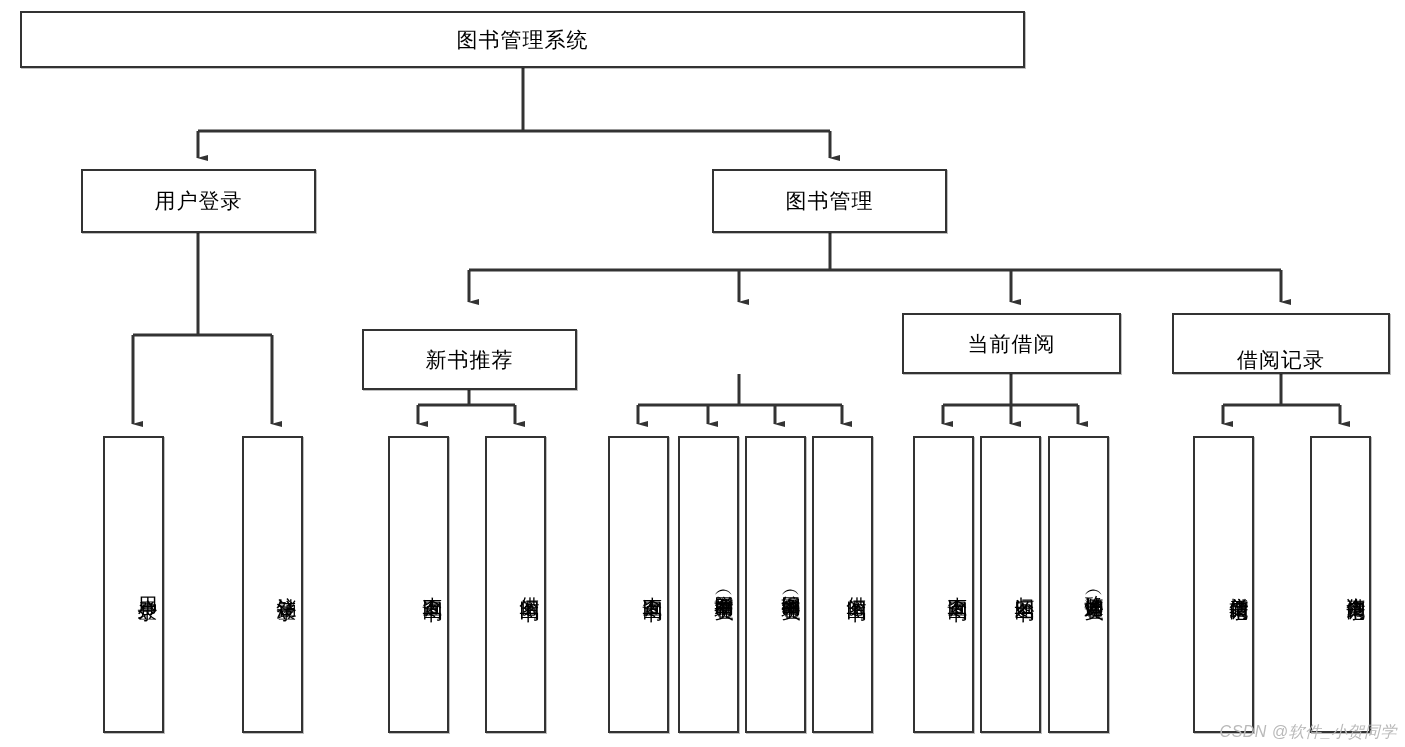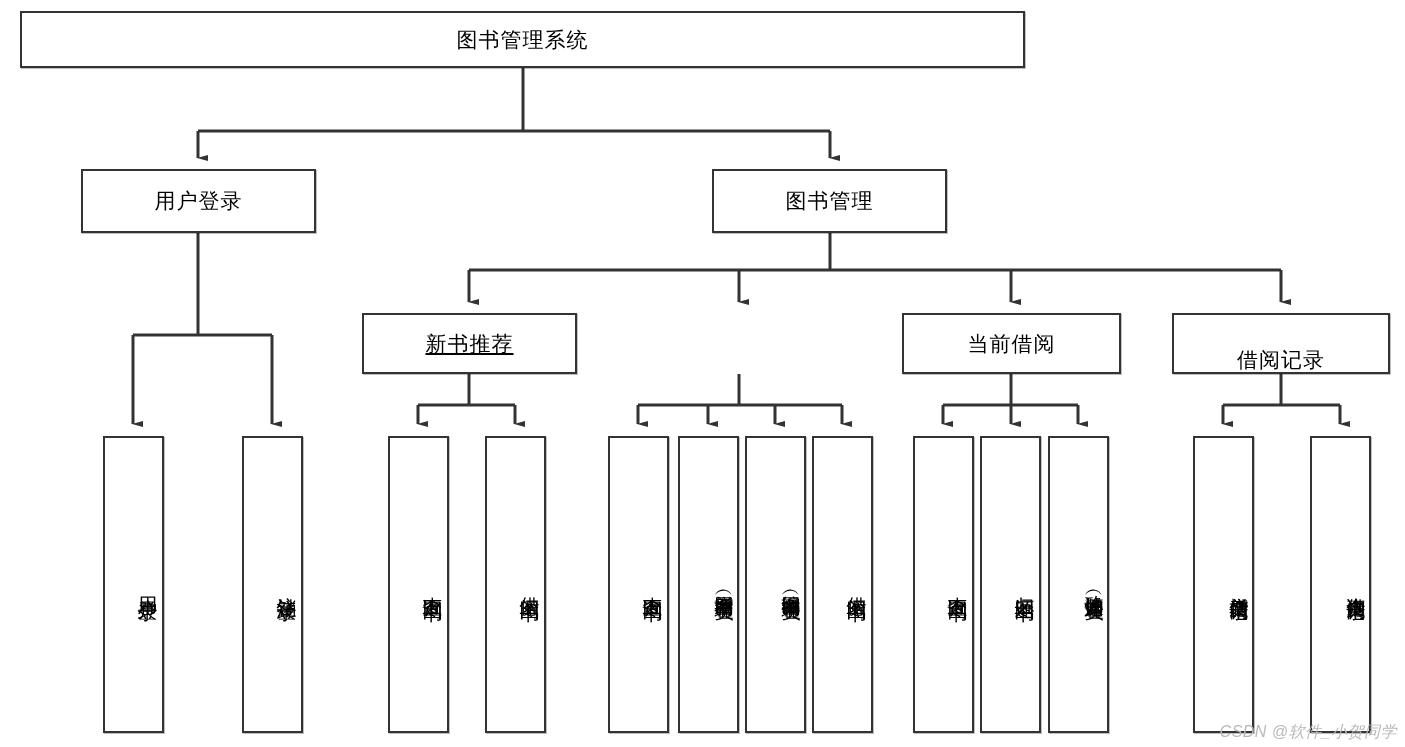--- a/index.html
+++ b/index.html
@@ -130,21 +130,21 @@
     <span class="node-label">图书管理系统</span>
   </div>
 
   <div class="node horiz" style="left:81px; top:169px; width:235px; height:64px;">
     <span class="node-label">用户登录</span>
   </div>
   <div class="node horiz" style="left:712px; top:169px; width:235px; height:64px;">
     <span class="node-label">图书管理</span>
   </div>
 
-  <div class="node horiz" style="left:362px; top:313px; width:215px; height:61px;text-decoration:underline;">
+  <div class="node horiz" style="left:362px; top:329px; width:215px; height:61px;">
     <span class="node-label">新书推荐</span>
   </div>
   <div class="node horiz" style="left:902px; top:313px; width:219px; height:61px;">
     <span class="node-label">当前借阅</span>
   </div>
   <div class="node horiz" style="left:1172px; top:313px; width:218px; height:61px;align-items:flex-end;">
     <span class="node-label">借阅记录</span>
   </div>
 
   <div class="node vert" style="left:103px; top:436px; width:61px; height:297px;">

